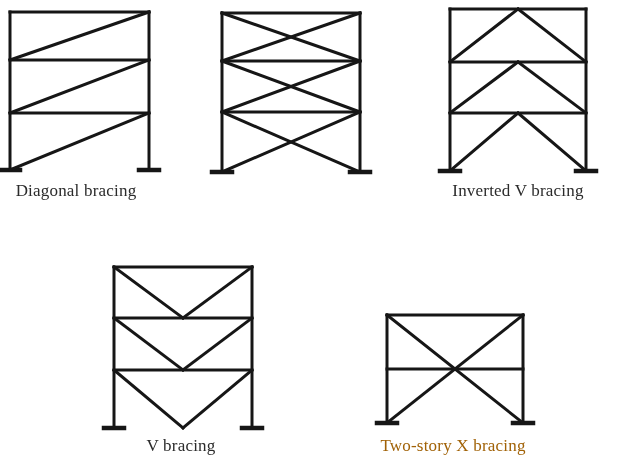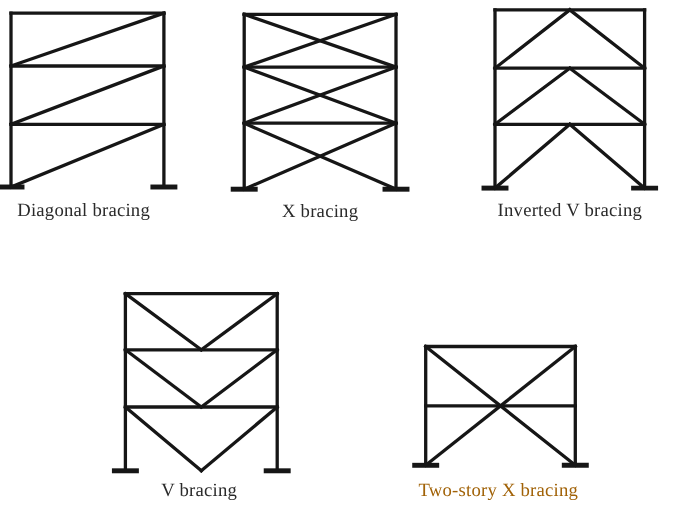--- a/index.html
+++ b/index.html
@@ -99,17 +99,16 @@
         <line x1="387" y1="315" x2="523" y2="315" stroke="#161616" stroke-width="3" stroke-linecap="square"></line>
         <line x1="387" y1="369" x2="523" y2="369" stroke="#161616" stroke-width="3" stroke-linecap="square"></line>
         <line x1="377" y1="423" x2="397" y2="423" stroke="#161616" stroke-width="4.5" stroke-linecap="square"></line>
         <line x1="513" y1="423" x2="533" y2="423" stroke="#161616" stroke-width="4.5" stroke-linecap="square"></line>
         <line x1="387" y1="423" x2="523" y2="315" stroke="#161616" stroke-width="3" stroke-linecap="square"></line>
         <line x1="387" y1="315" x2="523" y2="423" stroke="#161616" stroke-width="3" stroke-linecap="square"></line>
       </g>
     </svg>
 
   <div class="caption" style="left: 76px; top: 181px; color: rgb(43, 43, 43);">Diagonal bracing</div>
-  <div class="caption" style="left: 291px; top: 182px; color: rgb(43, 43, 43);">X bracing</div>
   <div class="caption" style="left: 181px; top: 436px; color: rgb(43, 43, 43);">V bracing</div>
   <div class="caption" style="left: 518px; top: 181px; color: rgb(43, 43, 43);">Inverted V bracing</div>
   <div class="caption" style="left: 453px; top: 436px; color: #a16207;">Two-story X bracing</div>
 </div>
 
 </body></html>

